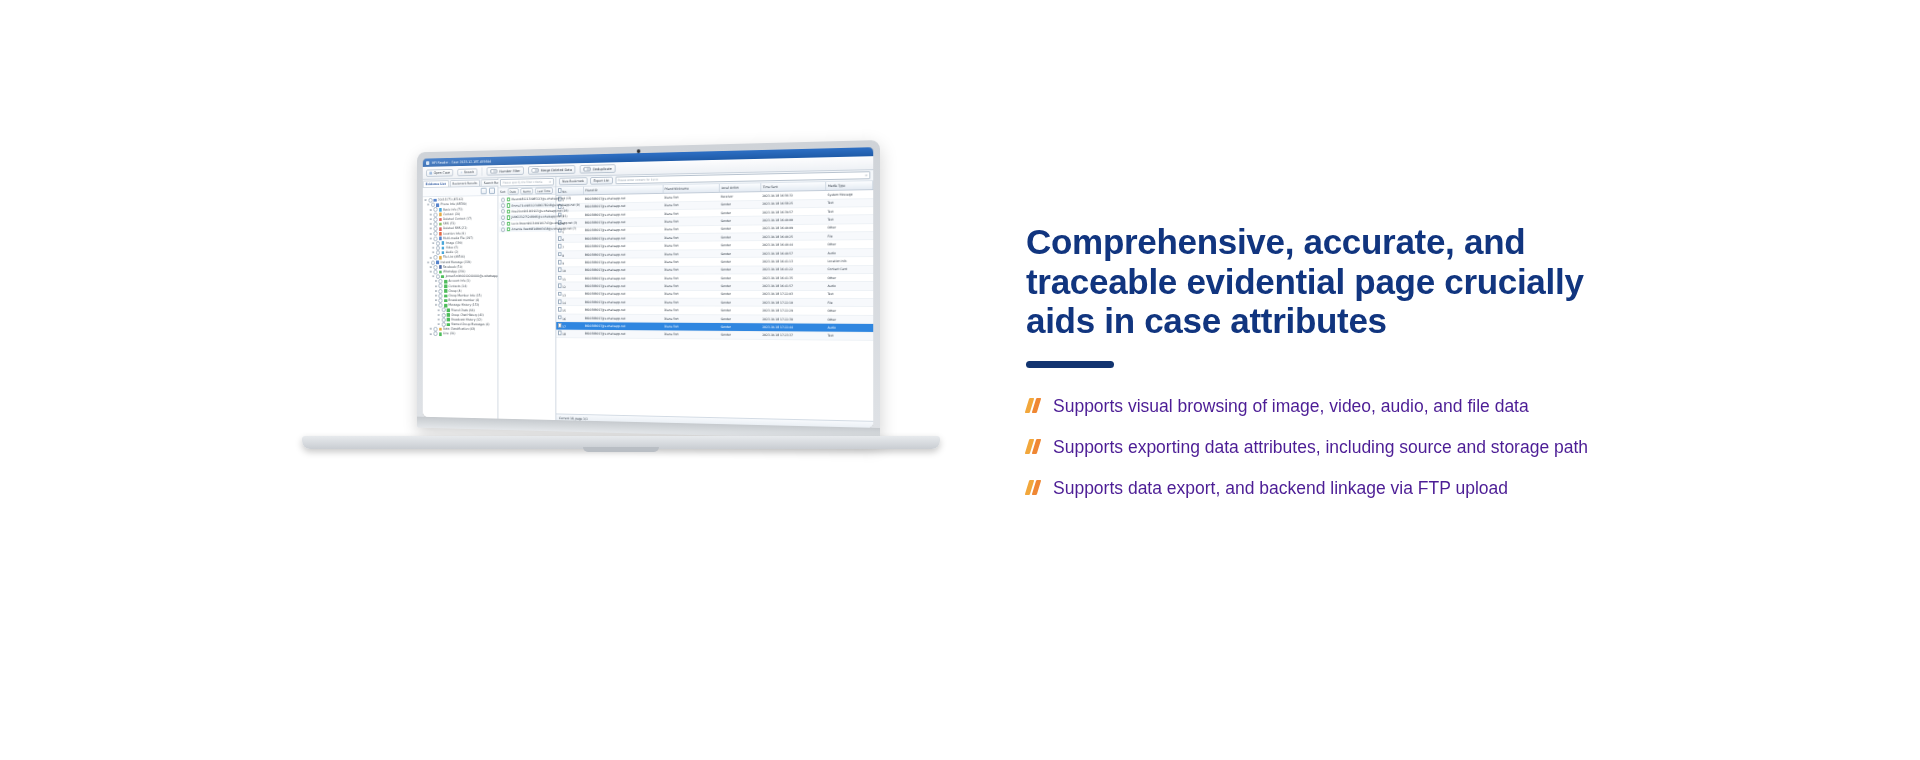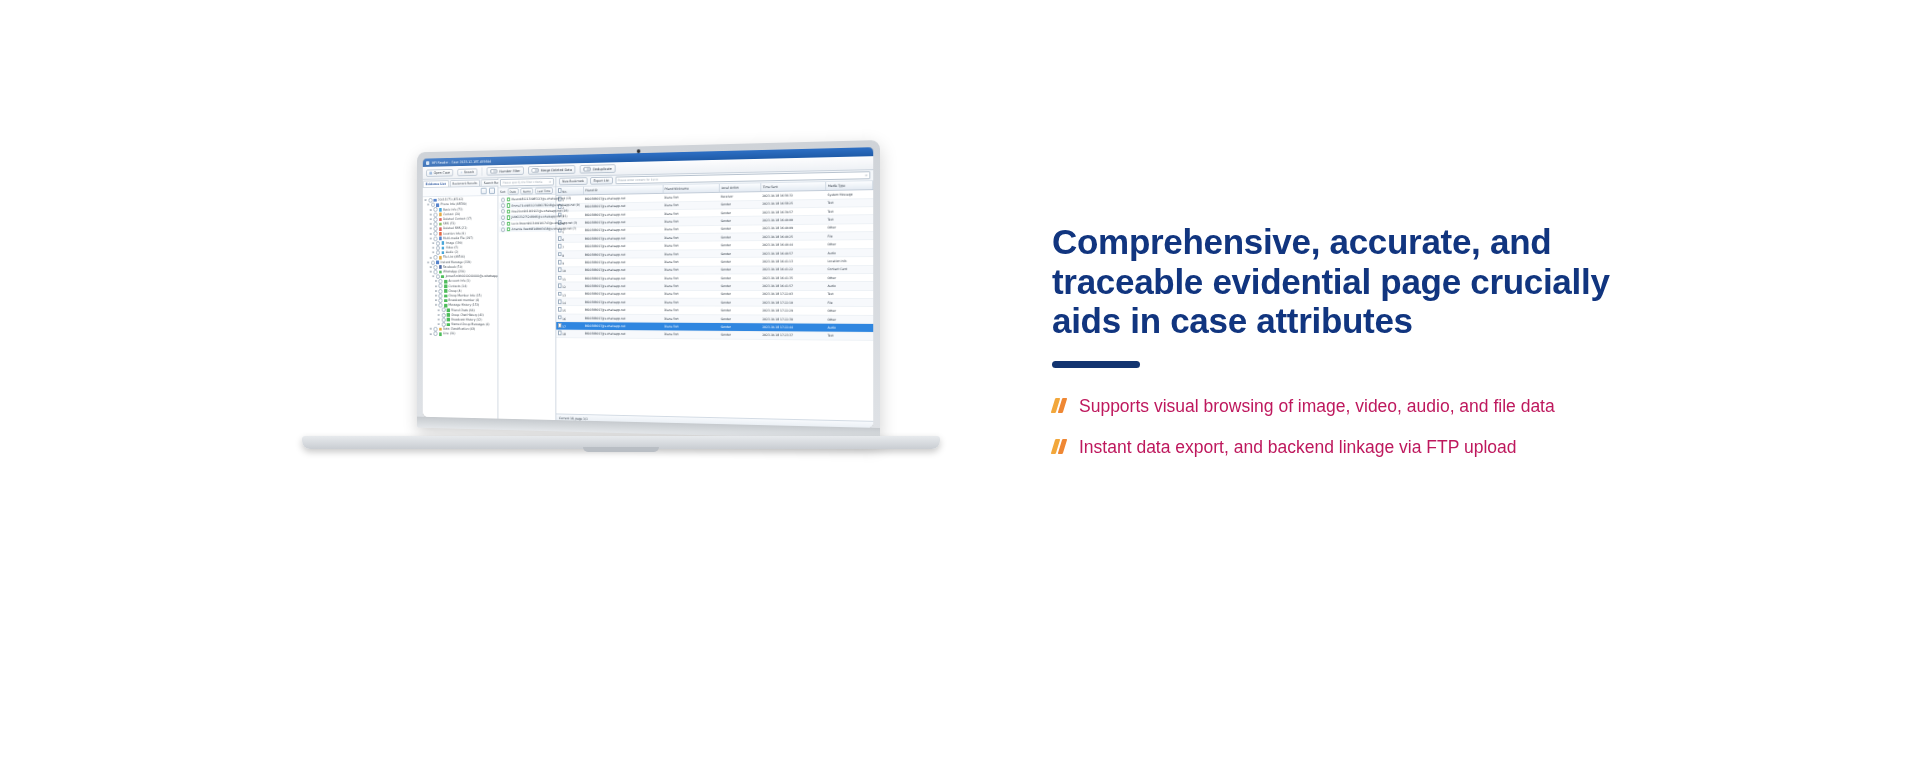--- a/index.html
+++ b/index.html
@@ -4,21 +4,21 @@
 <style>
   html,body{margin:0;padding:0;}
   body{
     width:1920px;height:760px;background:#ffffff;overflow:hidden;
     font-family:"Liberation Sans","DejaVu Sans",sans-serif;
     -webkit-font-smoothing:antialiased;
   }
   .stage{position:relative;width:1920px;height:760px;}
 
   
-  .copy{position:absolute;left:1052px;top:222px;width:620px;}
+  .copy{position:absolute;left:1026px;top:222px;width:620px;}
   .headline{
     color:#11357f;font-weight:bold;font-size:35px;line-height:1.13;
     letter-spacing:-0.3px;margin:0;
   }
   .rule{
     width:88px;height:7px;border-radius:4px;background:#123470;
     margin-top:20px;margin-bottom:26px;
   }
   .bullets{list-style:none;margin:0;padding:0;}
   .bullet{
@@ -28,21 +28,21 @@
   .slash{
     flex:0 0 auto;width:17px;height:21px;position:relative;top:2px;
   }
   .slash span{
     position:absolute;top:2px;width:5px;height:15px;border-radius:1px;
     transform:skewX(-17deg);
   }
   .slash span.s1{left:1px;background:#f2a73b;}
   .slash span.s2{left:8px;background:#ef8733;}
   .btext{
-    color:#be185d;font-size:17.5px;line-height:1.38;max-width:560px;
+    color:#4c1d95;font-size:17.5px;line-height:1.38;max-width:560px;
   }
 
   
   .laptop{position:absolute;left:300px;top:140px;width:640px;height:340px;}
   .lid{
     position:absolute;left:60px;top:0;width:520px;height:300px;
     background:linear-gradient(180deg,#cfd3d8 0%,#dfe2e6 100%);
     border-radius:9px 9px 2px 2px;
     transform:perspective(1400px) rotateY(-14deg);
     transform-origin:right center;
@@ -701,18 +701,25 @@
             <span class="s1"></span>
             <span class="s2"></span>
           </span>
           <span class="btext">Supports visual browsing of image, video, audio, and file data</span>
         </li>
         <li class="bullet">
           <span class="slash">
             <span class="s1"></span>
             <span class="s2"></span>
           </span>
-          <span class="btext">Instant data export, and backend linkage via FTP upload</span>
+          <span class="btext">Supports exporting data attributes, including source and storage path</span>
+        </li>
+        <li class="bullet">
+          <span class="slash">
+            <span class="s1"></span>
+            <span class="s2"></span>
+          </span>
+          <span class="btext">Supports data export, and backend linkage via FTP upload</span>
         </li>
       </ul>
   </div>
 
 </div>
 
 </body></html>

